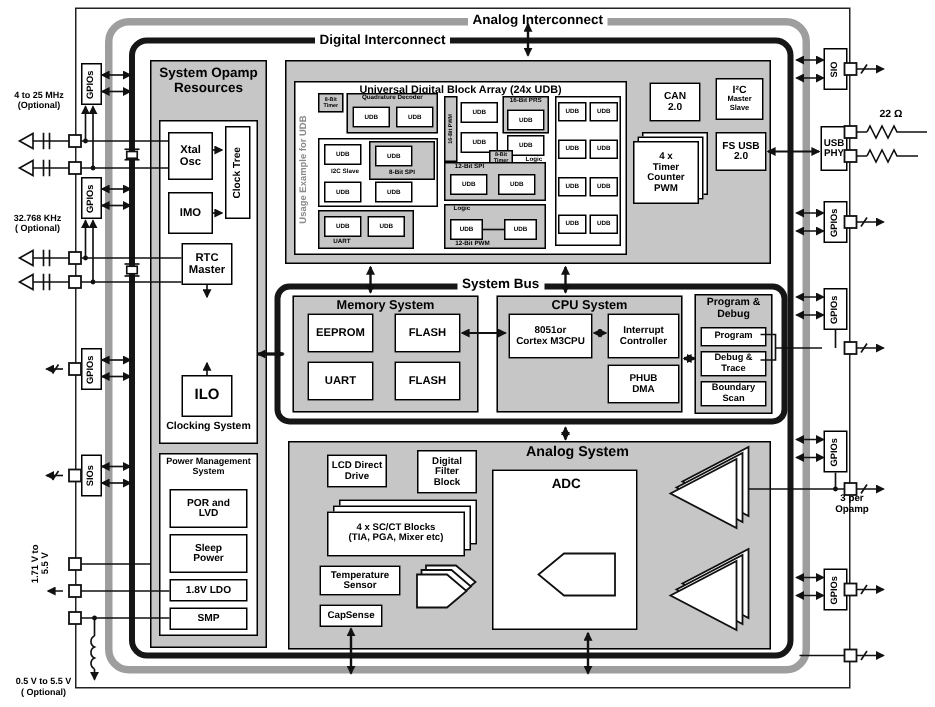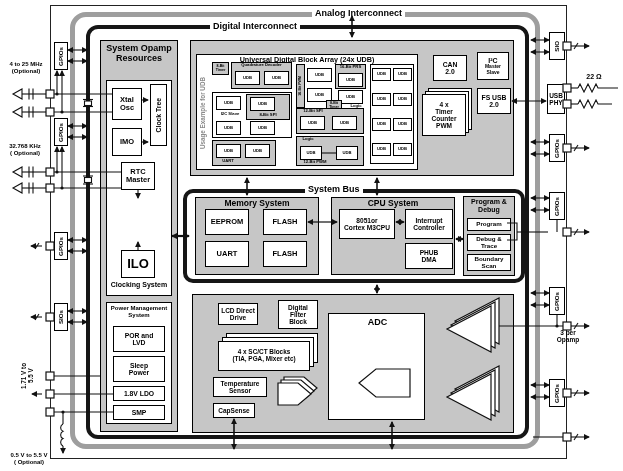--- a/index.html
+++ b/index.html
@@ -32,21 +32,21 @@
   <div class="lbl" style="left:100px;top:44px;width:78px;font-size:9px">System Opamp
 Resources</div>
 
   <div class="box" style="left:106px;top:80px;width:66px;height:216px"></div>
   <div class="box" style="left:112px;top:88px;width:30px;height:32px;font-size:7.5px">Xtal
 Osc</div>
   <div class="box" style="left:150px;top:84px;width:17px;height:62px"><span class="vert" style="font-size:6.8px">Clock Tree</span></div>
   <div class="box" style="left:112px;top:128px;width:30px;height:28px;font-size:7.5px">IMO</div>
   <div class="box" style="left:121px;top:162px;width:34px;height:28px;font-size:7.5px">RTC
 Master</div>
-  <div class="box" style="left:121px;top:250px;width:34px;height:28px;font-size:13px">ILO</div>
+  <div class="box" style="left:121px;top:250px;width:34px;height:28px;font-size:10px">ILO</div>
   <div class="lbl" style="left:106px;top:281px;width:66px;font-size:7px">Clocking System</div>
 
   <div class="box" style="left:106px;top:302px;width:66px;height:122px"></div>
   <div class="lbl" style="left:107px;top:305px;width:64px;font-size:6px">Power Management
 System</div>
   <div class="box" style="left:113px;top:326px;width:52px;height:26px;font-size:6.8px">POR and
 LVD</div>
   <div class="box" style="left:113px;top:356px;width:52px;height:26px;font-size:6.8px">Sleep
 Power</div>
   <div class="box" style="left:113px;top:386px;width:52px;height:15px;font-size:6.8px">1.8V LDO</div>
@@ -145,20 +145,21 @@
   <div class="box gray" style="left:463px;top:196px;width:52px;height:80px"></div>
   <div class="lbl" style="left:463px;top:198px;width:52px;font-size:7px">Program &amp;
 Debug</div>
   <div class="box" style="left:467px;top:218px;width:44px;height:13px;font-size:6.2px">Program</div>
   <div class="box" style="left:467px;top:234px;width:44px;height:17px;font-size:6.2px">Debug &amp;
 Trace</div>
   <div class="box" style="left:467px;top:254px;width:44px;height:17px;font-size:6.2px">Boundary
 Scan</div>
 
   <div class="box gray" style="left:192px;top:294px;width:322px;height:139px;border-width:1.6px"></div>
+  <div class="lbl" style="left:260px;top:297px;width:250px;font-size:9.5px">Analog System</div>
   <div class="box" style="left:218px;top:303px;width:40px;height:22px;font-size:6.5px">LCD Direct
 Drive</div>
   <div class="box" style="left:278px;top:300px;width:40px;height:29px;font-size:6.5px">Digital
 Filter
 Block</div>
   <div class="box" style="left:226px;top:333px;width:92px;height:30px"></div>
   <div class="box" style="left:222px;top:337px;width:92px;height:30px"></div>
   <div class="box" style="left:218px;top:341px;width:92px;height:30px;font-size:6.4px">4 x SC/CT Blocks
 (TIA, PGA, Mixer etc)</div>
   <div class="box" style="left:213px;top:377px;width:54px;height:20px;font-size:6.5px">Temperature

